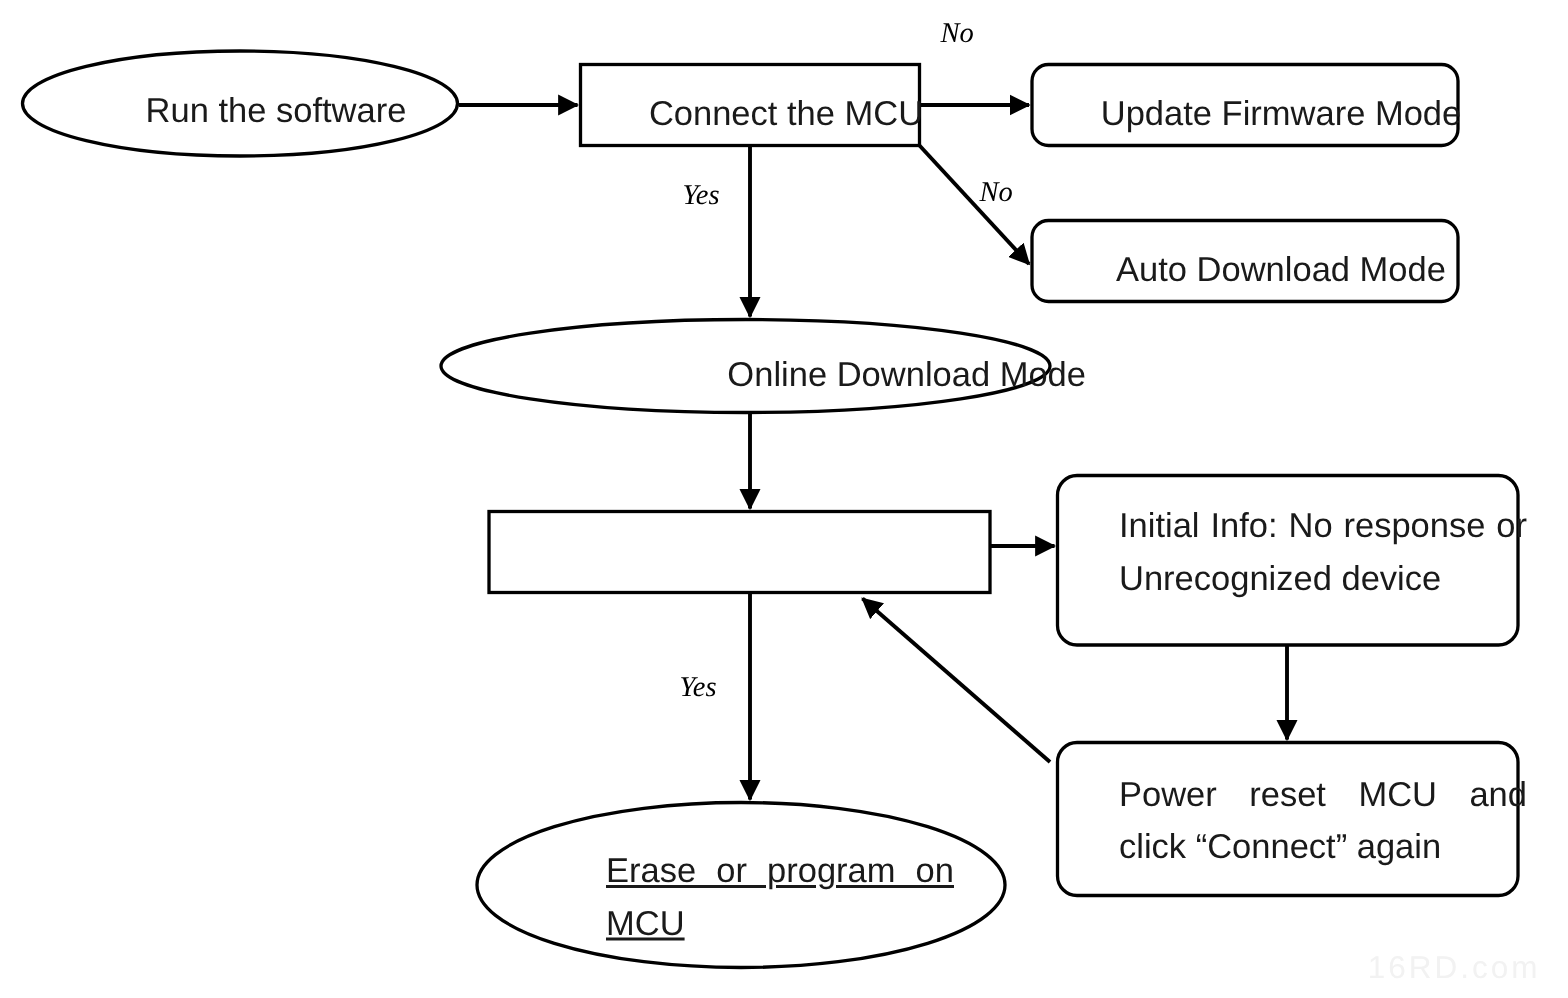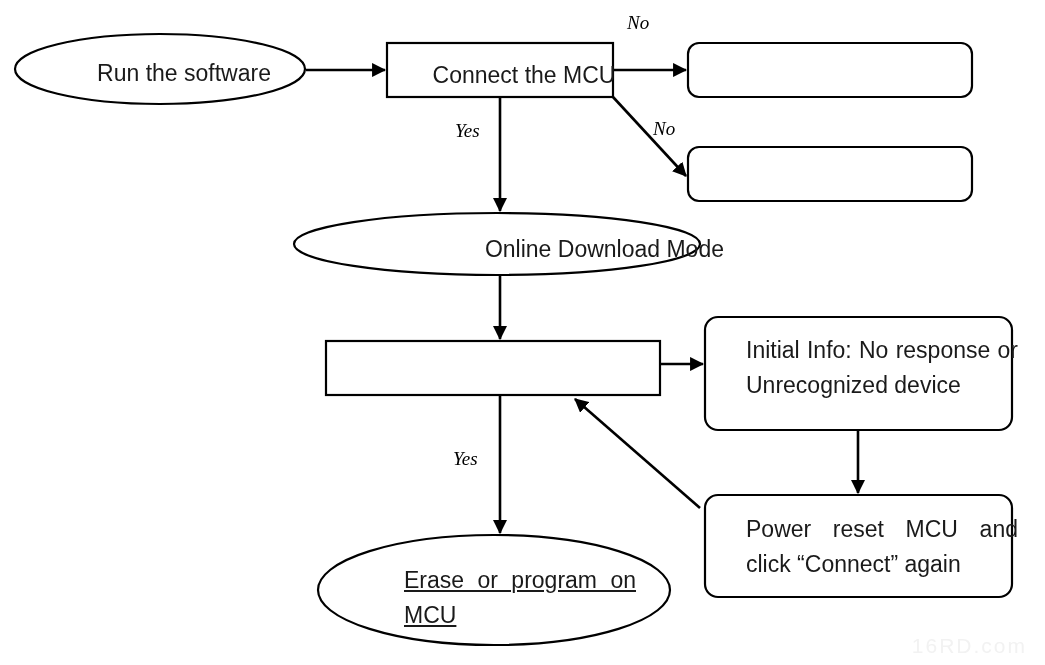--- a/index.html
+++ b/index.html
@@ -122,21 +122,23 @@
 
     <line class="edge" x1="700" y1="508" x2="575" y2="399" marker-end="url(#arrow)"></line>
 
     <line class="edge" x1="500" y1="395" x2="500" y2="533" marker-end="url(#arrow)"></line>
   </svg>
 
   <div class="node-text" style="left:15px; top:56px; width:290px; text-align:center;">Run the software</div>
 
   <div class="node-text" style="left:387px; top:58px; width:226px; text-align:center;">Connect the MCU</div>
 
+  <div class="node-text" style="left:688px; top:58px; width:284px; text-align:center;">Update Firmware Mode</div>
 
+  <div class="node-text" style="left:688px; top:162px; width:284px; text-align:center;">Auto Download Mode</div>
 
   <div class="node-text" style="left:294px; top:232px; width:406px; text-align:right;">Online Download Mode</div>
 
 
   <div class="node-text justified" style="left:722px; top:333px; width:272px;">Initial  Info:  No  response or Unrecognized device</div>
 
   <div class="node-text justified" style="left:722px; top:512px; width:272px;">Power  reset  MCU  and click “Connect” again</div>
 
   <div class="node-text justified" style="left:380px; top:563px; width:232px;text-decoration:underline;">Erase  or  program  on MCU</div>
 

